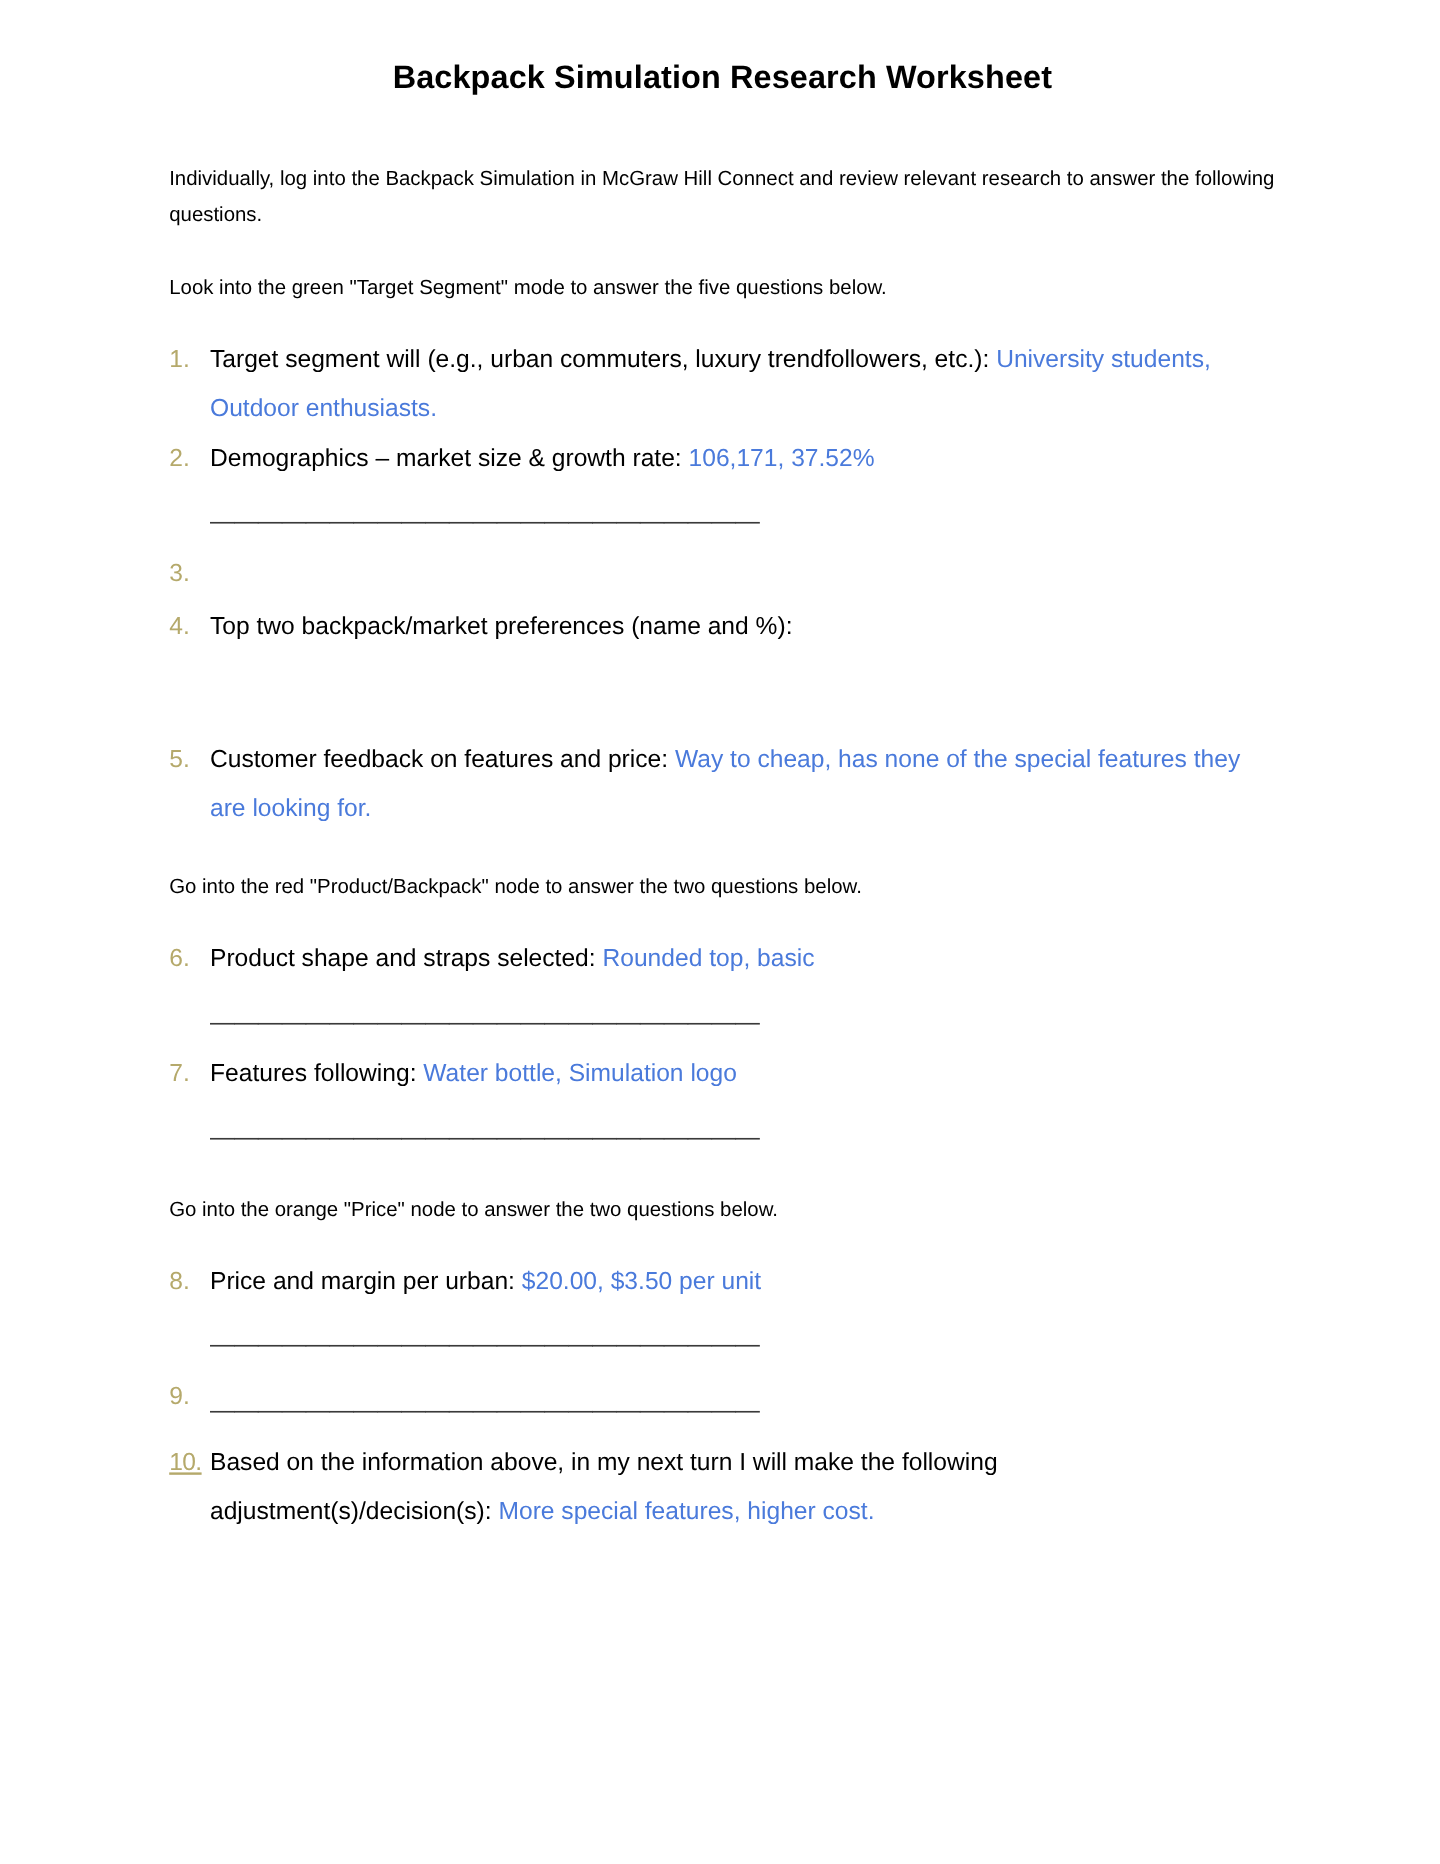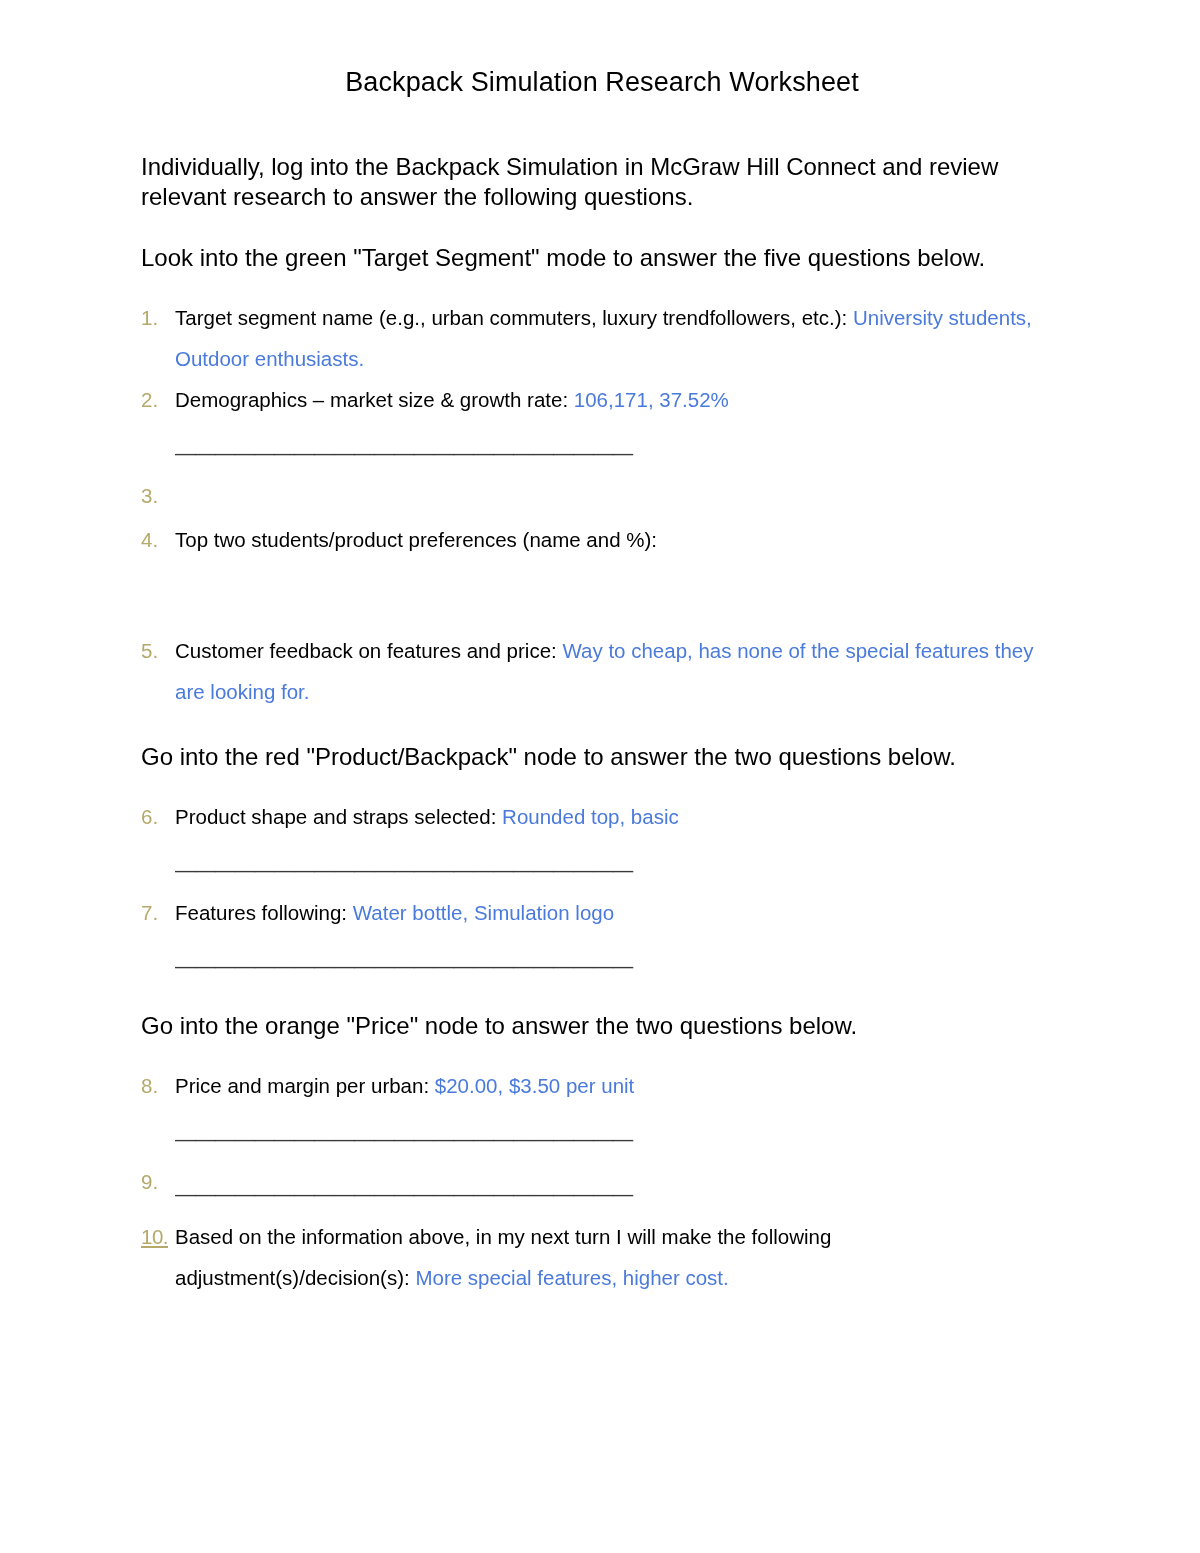--- a/index.html
+++ b/index.html
@@ -24,32 +24,32 @@
   .content {
     position: absolute;
     left: 141px;
     top: 0;
     width: 922px;
   }
 
   
   .doc-title {
     font-size: 27px;
-    font-weight: normal;
+    font-weight: bold;
     text-align: center;
     line-height: 1.2;
     margin: 0;
-    padding-top: 66px;
+    padding-top: 48px;
     letter-spacing: 0.1px;
     color: #000;
   }
 
   
   .para {
-    font-size: 24px;
+    font-size: 17px;
     line-height: 30px;
     margin: 0;
     color: #000;
   }
   .para.intro { padding-top: 54px; }
   .para.lead-segment { padding-top: 31px; }
   .para.lead-product { padding-top: 0; }
   .para.lead-price   { padding-top: 0; }
 
   
@@ -105,21 +105,21 @@
 
     <p class="para intro">Individually, log into the Backpack Simulation in McGraw Hill Connect and review relevant research to answer the following questions.</p>
 
     <p class="para lead-segment">Look into the green "Target Segment" mode to answer the five questions below.</p>
 
     <div class="blockgap-24"></div>
 
     <ol class="qlist">
       <li>
         <span class="marker">1.</span>
-        <span>Target segment name (e.g., urban commuters, luxury trendfollowers, etc.):</span>
+        <span>Target segment will (e.g., urban commuters, luxury trendfollowers, etc.):</span>
         <span class="ans"> University students, Outdoor enthusiasts.</span>
       </li>
       <li>
         <span class="marker">2.</span>
         <span>Demographics – market size &amp; growth rate:</span>
         <span class="ans"> 106,171, 37.52%</span>
       </li>
     </ol>
 
     <div class="blockgap-18"></div>
@@ -131,21 +131,21 @@
         <span class="marker">3.</span>
         <span class="ans"></span>
       </li>
     </ol>
 
     <div class="blockgap-44"></div>
 
     <ol class="qlist">
       <li>
         <span class="marker">4.</span>
-        <span>Top two students/product preferences (name and %):</span>
+        <span>Top two backpack/market preferences (name and %):</span>
         <span class="ans"></span>
       </li>
     </ol>
 
     <div class="blockgap-70"></div>
 
     <ol class="qlist">
       <li>
         <span class="marker">5.</span>
         <span>Customer feedback on features and price:</span>

